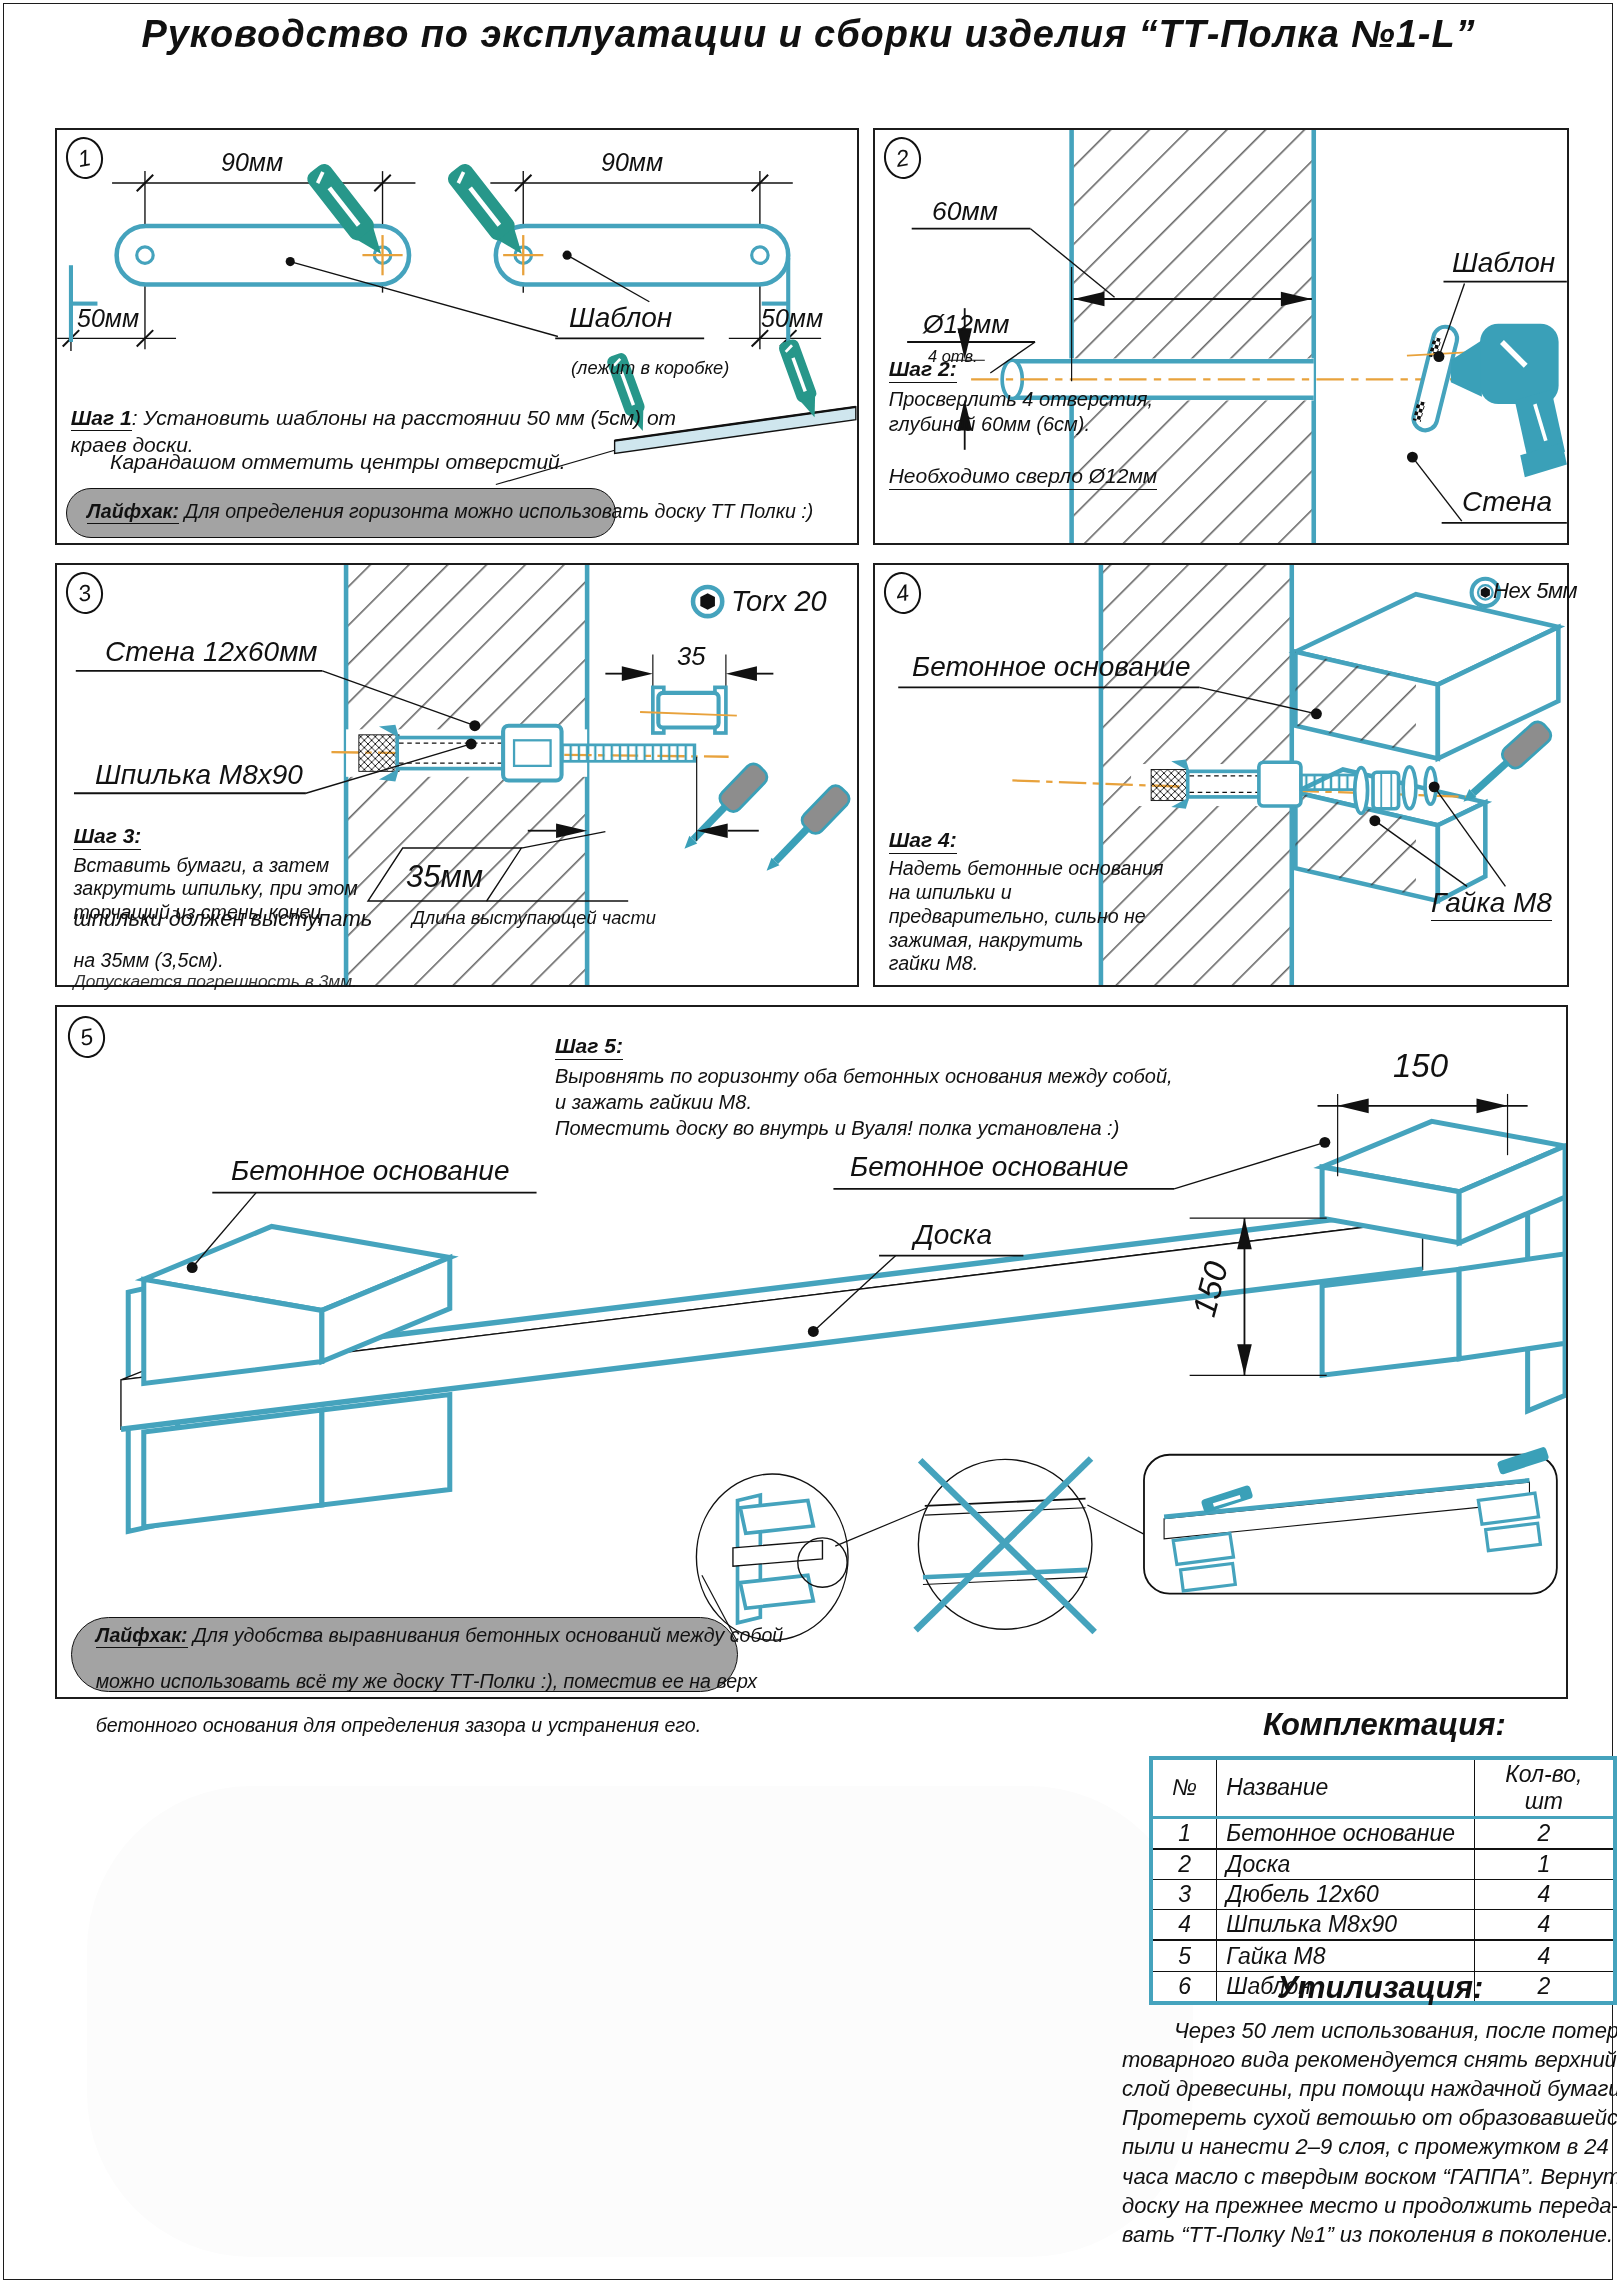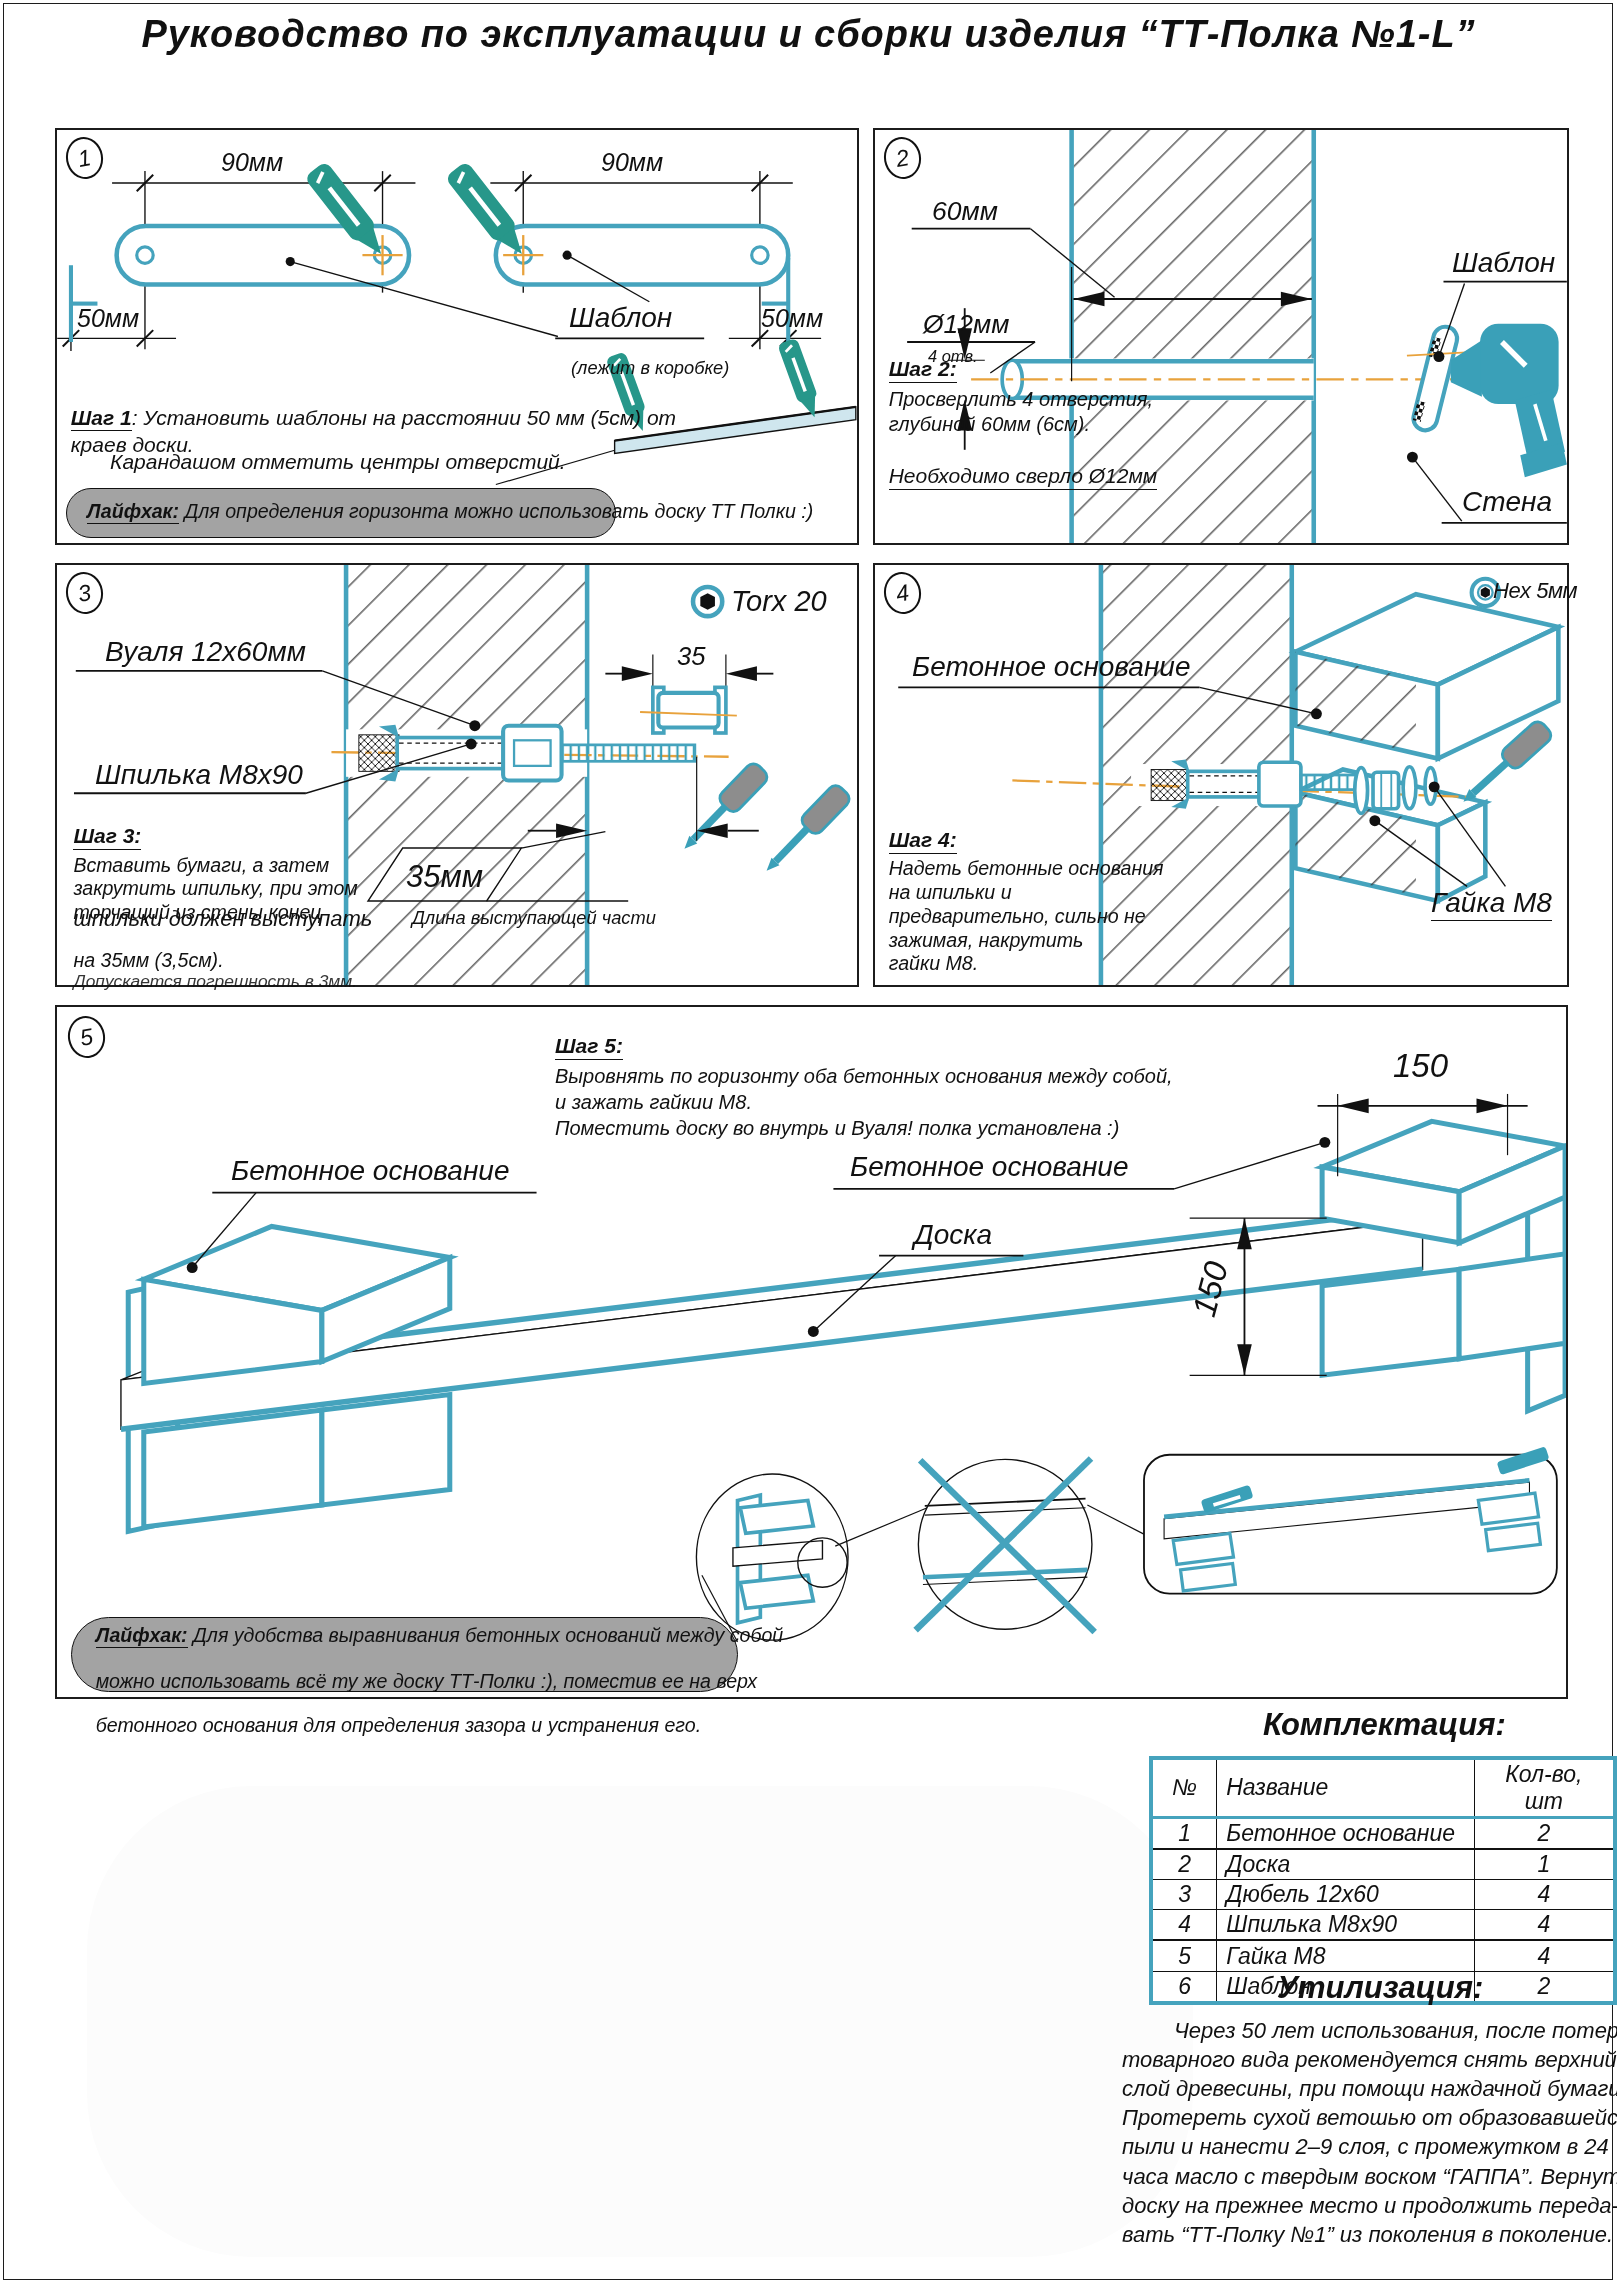--- a/index.html
+++ b/index.html
@@ -244,21 +244,21 @@
       <circle cx="453" cy="196" r="6" fill="#111"></circle>
     <line x1="290" y1="116" x2="457" y2="176" stroke="#111" stroke-width="1.5"></line>
     <line x1="272" y1="250" x2="453" y2="196" stroke="#111" stroke-width="1.5"></line>
     <line x1="20" y1="116" x2="290" y2="116" stroke="#111" stroke-width="2"></line>
     <line x1="18" y1="250" x2="272" y2="250" stroke="#111" stroke-width="2"></line>
 
     <circle cx="712" cy="40" r="16" fill="#fff" stroke="#45a3bd" stroke-width="5"></circle>
     <polygon points="712,31 720,35 720,45 712,49 704,45 704,35" fill="#111"></polygon>
   </svg>
   <span class="tx" style="left:674px;top:20px;font-size:29px">Torx 20</span>
-  <span class="tx" style="left:48px;top:71px;font-size:28px">Вуаля 12x60мм</span>
+  <span class="tx" style="left:48px;top:71px;font-size:28px">Стена 12x60мм</span>
   <span class="tx" style="left:38px;top:194px;font-size:28px">Шпилька M8x90</span>
   <span class="tx" style="left:620px;top:77px;font-size:25.6px">35</span>
   <span class="tx" style="left:349px;top:294px;font-size:31px">35мм</span>
   <span class="tx" style="left:355px;top:342px;font-size:18.3px">Длина выступающей части</span>
   <div class="tx un b" style="left:16.4px;top:259px;font-size:21px">Шаг 3:</div>
   <div class="tx" style="left:16.4px;top:289px;font-size:19.6px">Вставить бумаги, а затем</div>
   <div class="tx" style="left:16.4px;top:312px;font-size:19.6px">закрутить шпильку, при этом</div>
   <div class="tx" style="left:16.4px;top:336px;font-size:19.6px">торчащий из стены конец</div>
   <div class="tx" style="left:16.4px;top:341px;font-size:22px">шпильки должен выступать</div>
   <div class="tx" style="left:16.4px;top:384px;font-size:19.6px">на 35мм (3,5см).</div>

